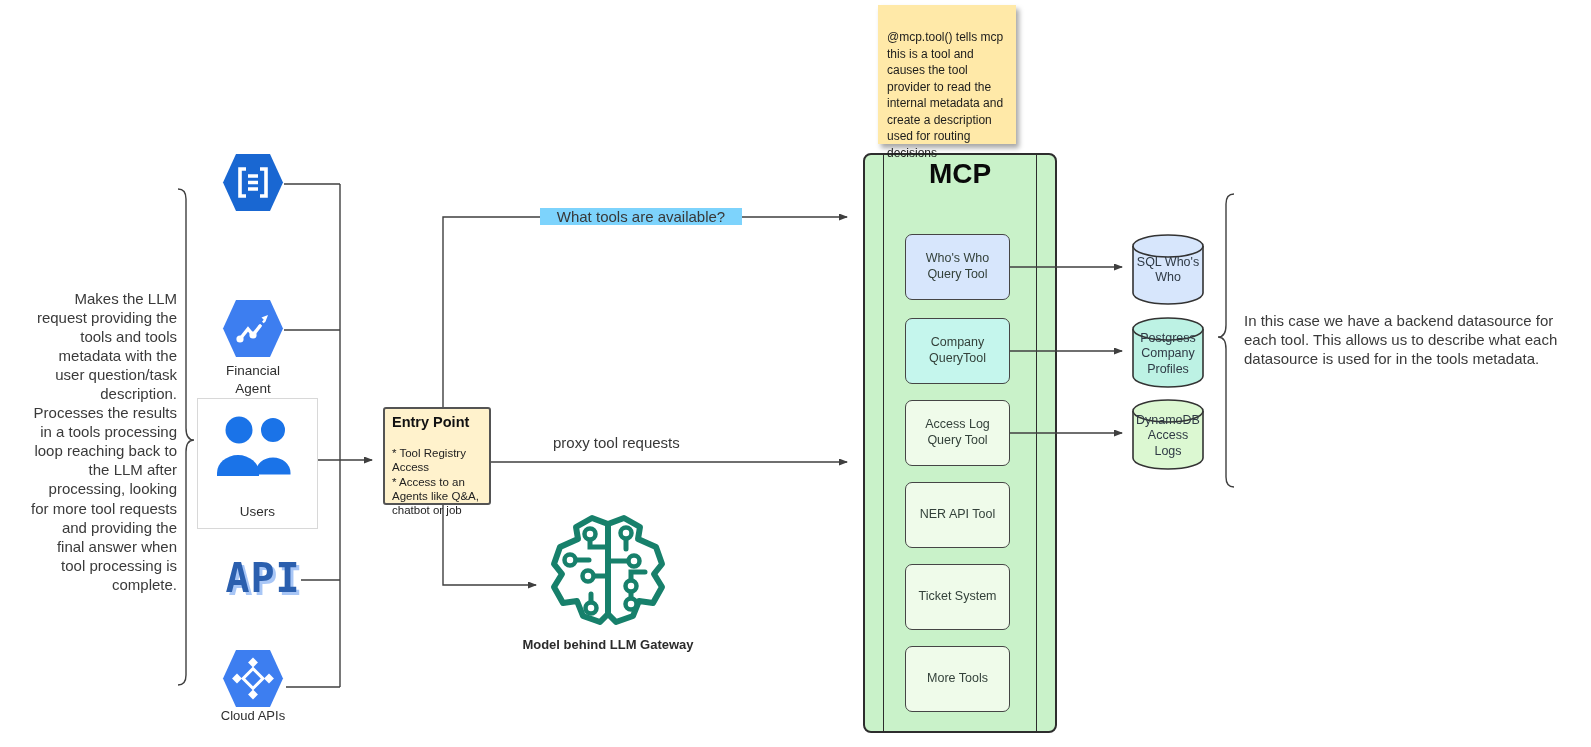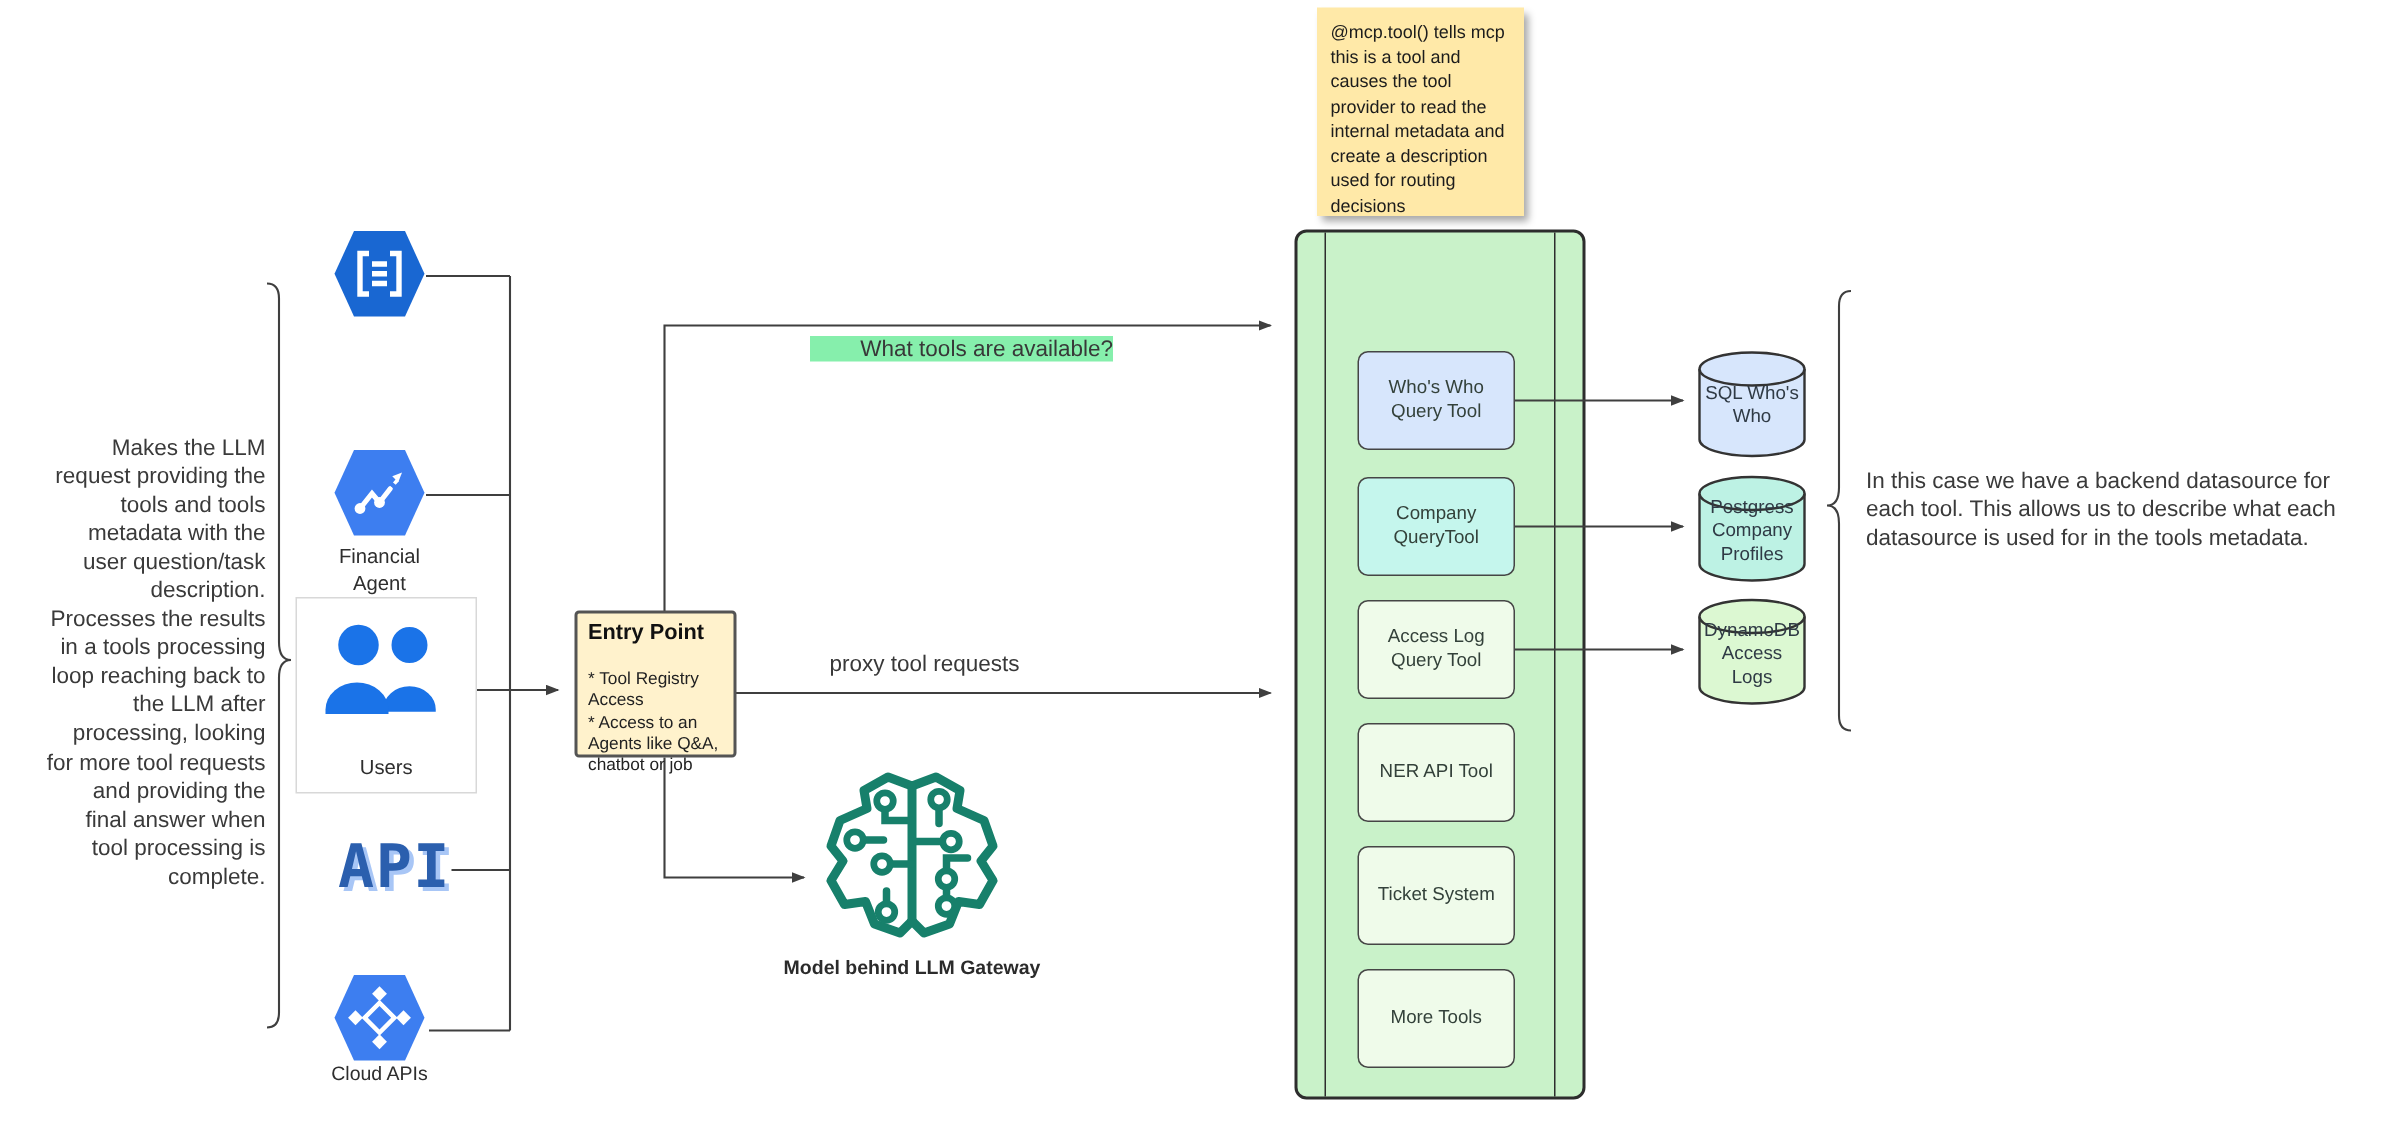--- a/index.html
+++ b/index.html
@@ -4,21 +4,21 @@
 <style>
   html,body{margin:0;padding:0;background:#fff;}
   #canvas{position:relative;width:1591px;height:747px;background:#fff;
           font-family:"Liberation Sans",sans-serif;overflow:hidden;color:#222;}
   .abs{position:absolute;}
   .pre{white-space:pre-line;}
   
   #wires{position:absolute;left:0;top:0;width:1591px;height:747px;z-index:2;pointer-events:none;}
   
   .sticky{left:878px;top:5px;width:138px;height:139px;background:#ffe9a8;
-          box-shadow:3px 4px 5px rgba(0,0,0,.35);padding:8px 6px 0 9px;box-sizing:border-box;
+          box-shadow:3px 4px 5px rgba(0,0,0,.35);padding:24px 6px 0 9px;box-sizing:border-box;
           font-size:12px;line-height:1.38;color:#1c1c1c;z-index:3;}
   
   .note-left{left:10px;top:289px;width:167px;text-align:right;font-size:15px;line-height:1.27;color:#3a3a3a;z-index:3;}
   .note-right{left:1244px;top:311px;width:345px;text-align:left;font-size:15px;line-height:1.28;color:#3a3a3a;z-index:3;}
   
   .icon-label{text-align:center;font-size:13.5px;line-height:1.3;color:#2e2e2e;z-index:3;}
   
   .users-card{left:197px;top:398px;width:119px;height:129px;background:#fff;border:1px solid #d8d8d8;z-index:3;}
   .users-card svg{display:block;margin:15px auto 0;}
   .users-label{position:absolute;bottom:9px;left:0;width:100%;text-align:center;font-size:13.5px;color:#2e2e2e;}
@@ -26,21 +26,21 @@
   .api-word{left:216px;top:556px;width:94px;text-align:center;z-index:3;
             font-family:"DejaVu Sans Mono",monospace;font-weight:bold;font-size:40px;line-height:44px;
             color:#2b5fae;letter-spacing:1px;text-shadow:3px 3px 0 rgba(96,152,238,.55);}
   
   .entry{left:383px;top:407px;width:108px;height:98px;background:#fff2cc;border:2px solid #545454;
          border-radius:3px;box-sizing:border-box;padding:5px 7px;z-index:3;}
   .entry .t{font-weight:bold;font-size:14.5px;color:#111;margin-bottom:16px;}
   .entry .b{font-size:11.5px;line-height:1.24;color:#222;}
   
   .edge-label{font-size:15px;color:#383838;z-index:3;}
-  .lbl-tools{left:540px;top:208px;width:202px;text-align:right;background:#86efac;margin-top:16px;}
+  .lbl-tools{left:540px;top:208px;width:202px;text-align:center;background:#7dd3fc;}
   .lbl-proxy{left:553px;top:434px;}
   
   .mcp{left:863px;top:153px;width:194px;height:580px;background:#c9f2c9;border:2px solid #2d2d2d;
        border-radius:8px;box-sizing:border-box;z-index:1;}
   .mcp .lane{position:absolute;top:0;bottom:0;width:0;border-left:1.5px solid #2d2d2d;}
   .mcp-title{left:881px;top:158px;width:158px;text-align:center;font-weight:bold;font-size:28px;color:#0a0a0a;z-index:3;}
   .tool{left:905px;width:105px;height:66px;border:1.5px solid #454545;border-radius:7px;box-sizing:border-box;
         display:flex;align-items:center;justify-content:center;text-align:center;
         font-size:12.5px;line-height:1.25;color:#33413a;z-index:3;}
   
@@ -188,20 +188,21 @@
       <circle cx="43" cy="62" r="5.5"></circle>
       <circle cx="46" cy="94" r="5.5"></circle>
       <circle cx="81" cy="19" r="5.5"></circle>
       <circle cx="89" cy="47" r="5.5"></circle>
       <circle cx="86" cy="72" r="5.5"></circle>
       <circle cx="86" cy="90" r="5.5"></circle>
     </g>
   </svg>
   <div class="abs brain-label">Model behind LLM Gateway</div>
 
+  <div class="abs mcp-title">MCP</div>
 
   <div class="abs tool pre" style="top: 234px; background: rgb(215, 230, 252);">Who's Who
 Query Tool</div>
   <div class="abs tool pre" style="top: 318px; background: rgb(197, 246, 237);">Company
 QueryTool</div>
   <div class="abs tool pre" style="top: 400px; background: rgb(239, 251, 234);">Access Log
 Query Tool</div>
   <div class="abs tool pre" style="top: 482px; background: rgb(239, 251, 234);">NER API Tool</div>
   <div class="abs tool pre" style="top: 564px; background: rgb(239, 251, 234);">Ticket System</div>
   <div class="abs tool pre" style="top: 646px; background: rgb(239, 251, 234);">More Tools</div>

